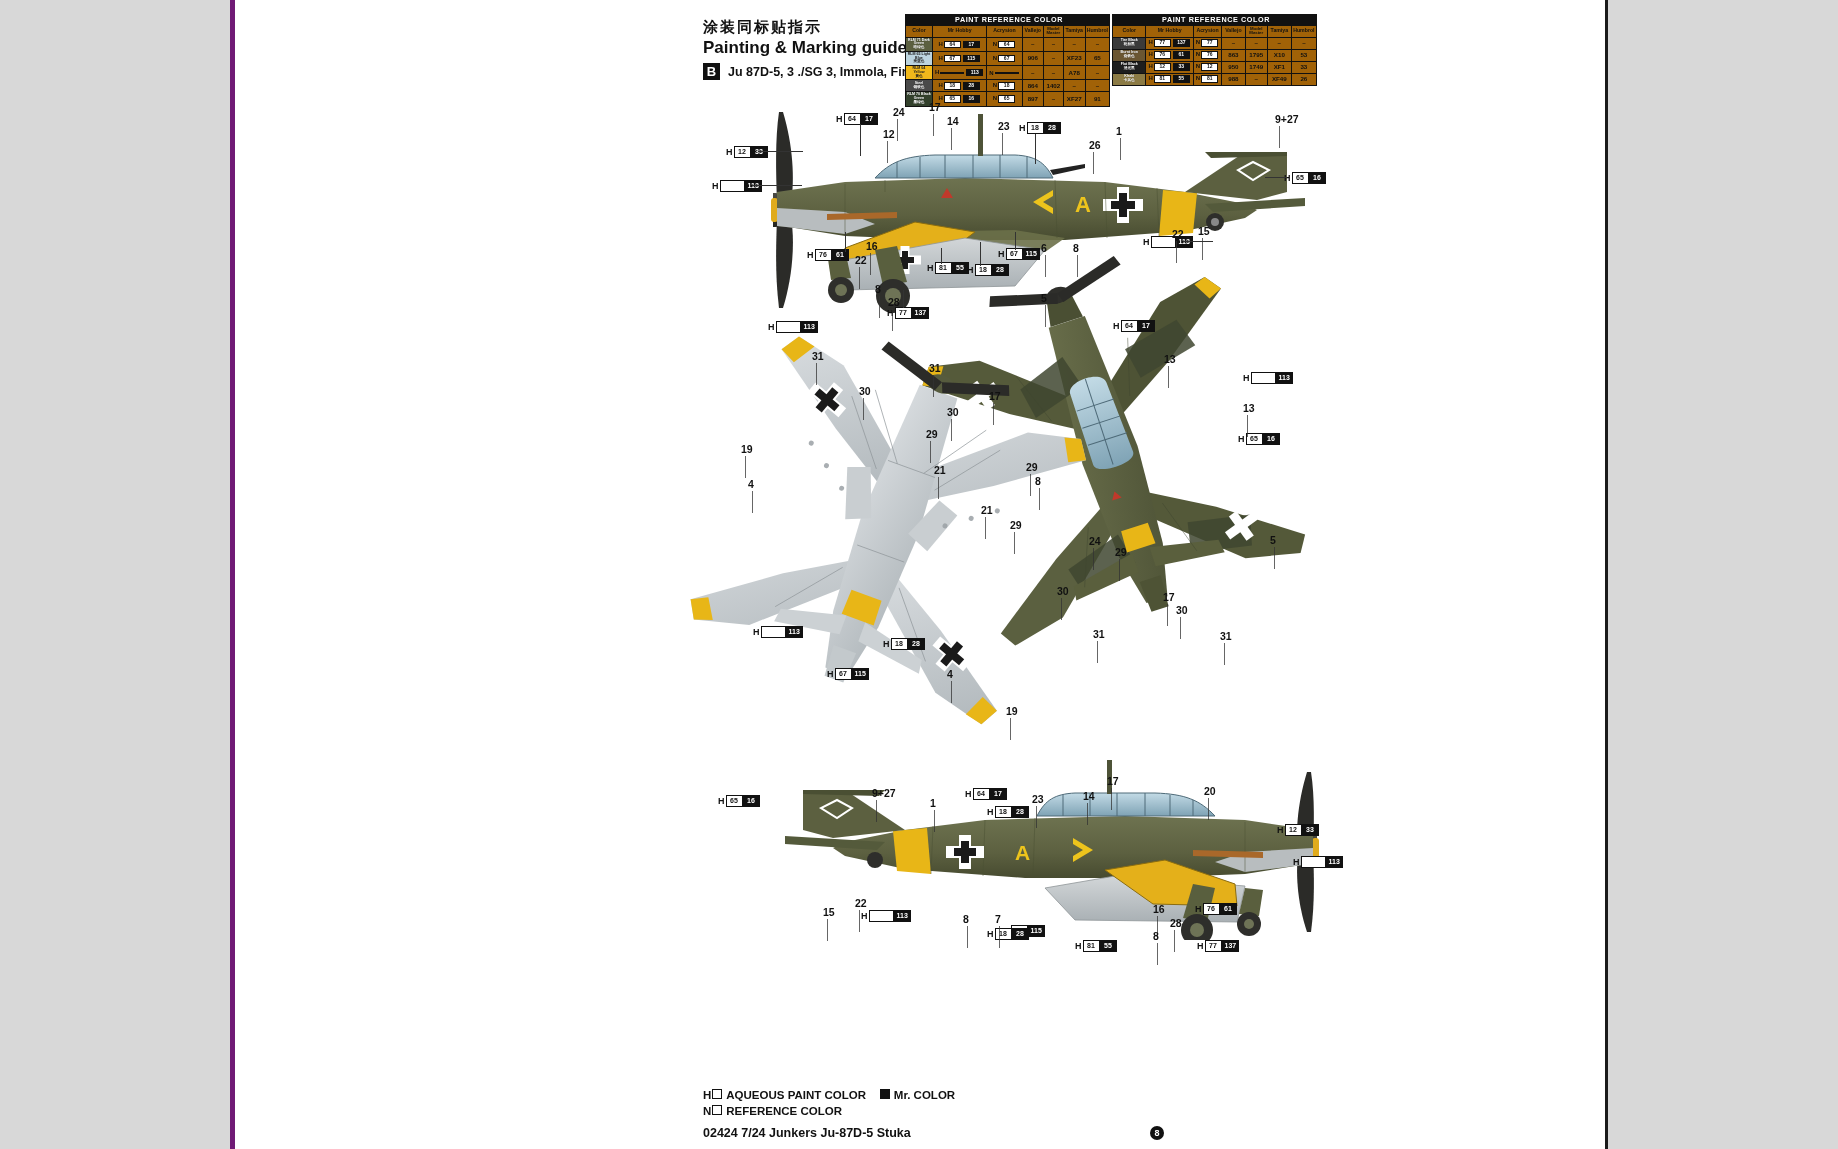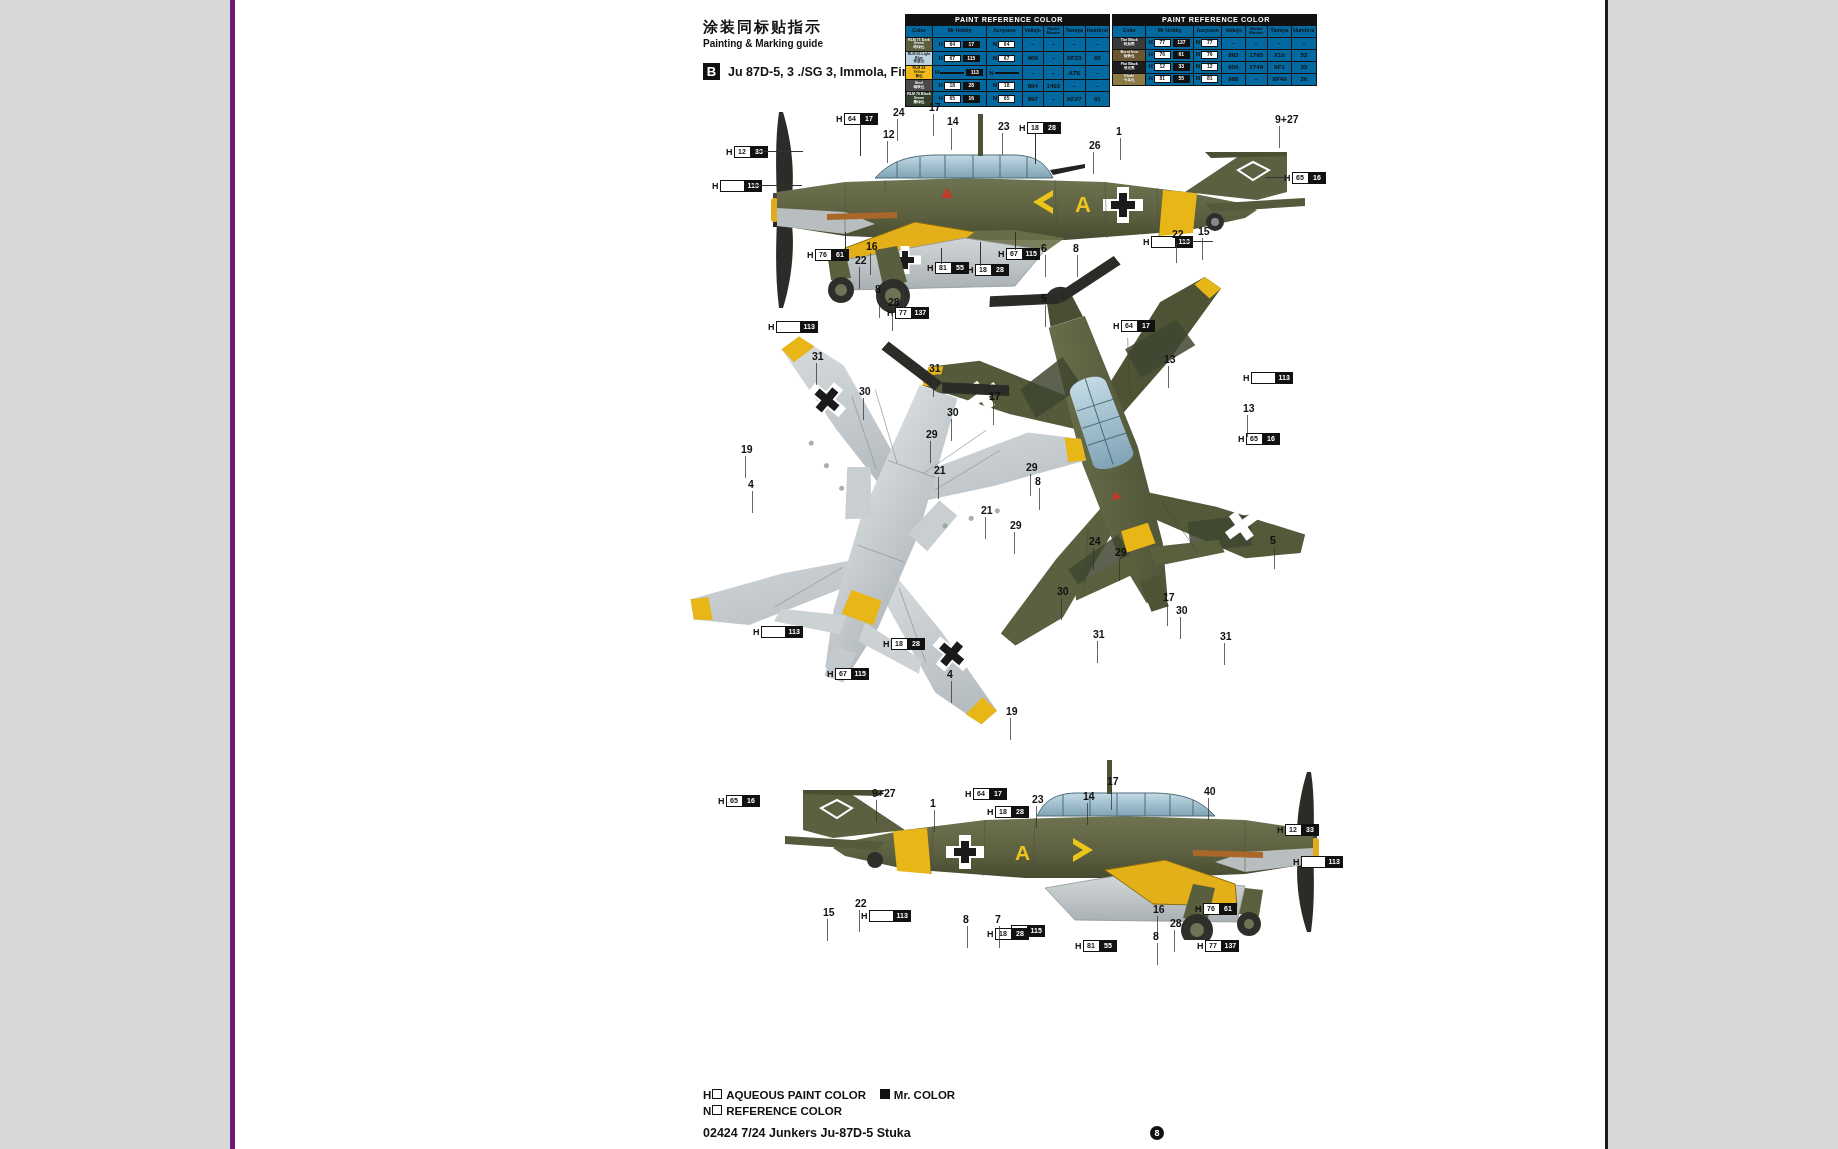--- a/index.html
+++ b/index.html
@@ -5,28 +5,28 @@
 <style>
   html,body{margin:0;padding:0;background:#d8d8d8;}
   body{font-family:"Liberation Sans",sans-serif;}
   #page{position:relative;width:1838px;height:1149px;background:#d8d8d8;overflow:hidden;}
   #sheet{position:absolute;left:230px;top:0;width:1378px;height:1149px;background:#ffffff;
          border-left:5px solid #701a75;border-right:3px solid #1a1a1a;box-sizing:border-box;}
   .abs{position:absolute;}
 
   
   #hdr-cn{left:468px;top:18px;font-size:15px;font-weight:bold;color:#111;letter-spacing:2px;}
-  #hdr-en{left:468px;top:38px;font-size:10px;font-weight:bold;color:#111;}
+  #hdr-en{left:468px;top:38px;font-size:17px;font-weight:bold;color:#111;}
   #variant-row{left:468px;top:63px;display:flex;align-items:center;gap:8px;}
   #variant-badge{width:17px;height:17px;background:#111;color:#fff;font-size:13px;font-weight:bold;
       display:flex;align-items:center;justify-content:center;}
   #variant-text{font-size:12.5px;font-weight:bold;color:#111;white-space:nowrap;}
 
   
-  .ptable{border:1px solid #111;background:#0369a1;border-collapse:collapse;font-size:5px;color:#111;}
+  .ptable{border:1px solid #111;background:#a16207;border-collapse:collapse;font-size:5px;color:#111;}
   .ptable td,.ptable th{border:1px solid #111;padding:0;text-align:center;vertical-align:middle;
       font-weight:bold;line-height:1.05;}
   .ptitle{background:#111;color:#fff;font-size:7.2px;letter-spacing:.6px;text-align:left;
       padding:1px 0 1px 3px !important;}
   .chead{font-size:5.2px;font-weight:bold;height:11px;}
   .chead.two{font-size:4.3px;}
   .swatch{color:#fff;font-size:3.6px;line-height:1.15;padding:1px 1px !important;width:42px;
       text-shadow:0 0 1px rgba(0,0,0,.55);}
   .swatch.dark{color:#fff;} .swatch.lite{color:#222;text-shadow:none;}
   .cHrow{font-size:6px;white-space:nowrap;padding:0 2px !important;}
@@ -724,21 +724,21 @@
         <div class="lbl n" style="left: 637px; top: 787px;">9+27</div>
         <div class="ldr v" style="left: 641px; top: 800px; height: 22px; opacity: 0.75;"></div>
         <div class="lbl n" style="left: 695px; top: 797px;">1</div>
         <div class="ldr v" style="left: 699px; top: 810px; height: 22px; opacity: 0.75;"></div>
         <div class="lbl n" style="left: 872px; top: 775px;">17</div>
         <div class="ldr v" style="left: 876px; top: 788px; height: 22px; opacity: 0.75;"></div>
         <div class="lbl n" style="left: 797px; top: 793px;">23</div>
         <div class="ldr v" style="left: 801px; top: 806px; height: 22px; opacity: 0.75;"></div>
         <div class="lbl n" style="left: 848px; top: 790px;">14</div>
         <div class="ldr v" style="left: 852px; top: 803px; height: 22px; opacity: 0.75;"></div>
-        <div class="lbl n" style="left: 969px; top: 785px;">40</div>
+        <div class="lbl n" style="left: 969px; top: 785px;">20</div>
         <div class="ldr v" style="left: 973px; top: 798px; height: 22px; opacity: 0.75;"></div>
         <div class="lbl n" style="left: 620px; top: 897px;">22</div>
         <div class="ldr v" style="left: 624px; top: 910px; height: 22px; opacity: 0.75;"></div>
         <div class="lbl n" style="left: 588px; top: 906px;">15</div>
         <div class="ldr v" style="left: 592px; top: 919px; height: 22px; opacity: 0.75;"></div>
         <div class="lbl n" style="left: 728px; top: 913px;">8</div>
         <div class="ldr v" style="left: 732px; top: 926px; height: 22px; opacity: 0.75;"></div>
         <div class="lbl n" style="left: 760px; top: 913px;">7</div>
         <div class="ldr v" style="left: 764px; top: 926px; height: 22px; opacity: 0.75;"></div>
         <div class="lbl n" style="left: 918px; top: 903px;">16</div>

